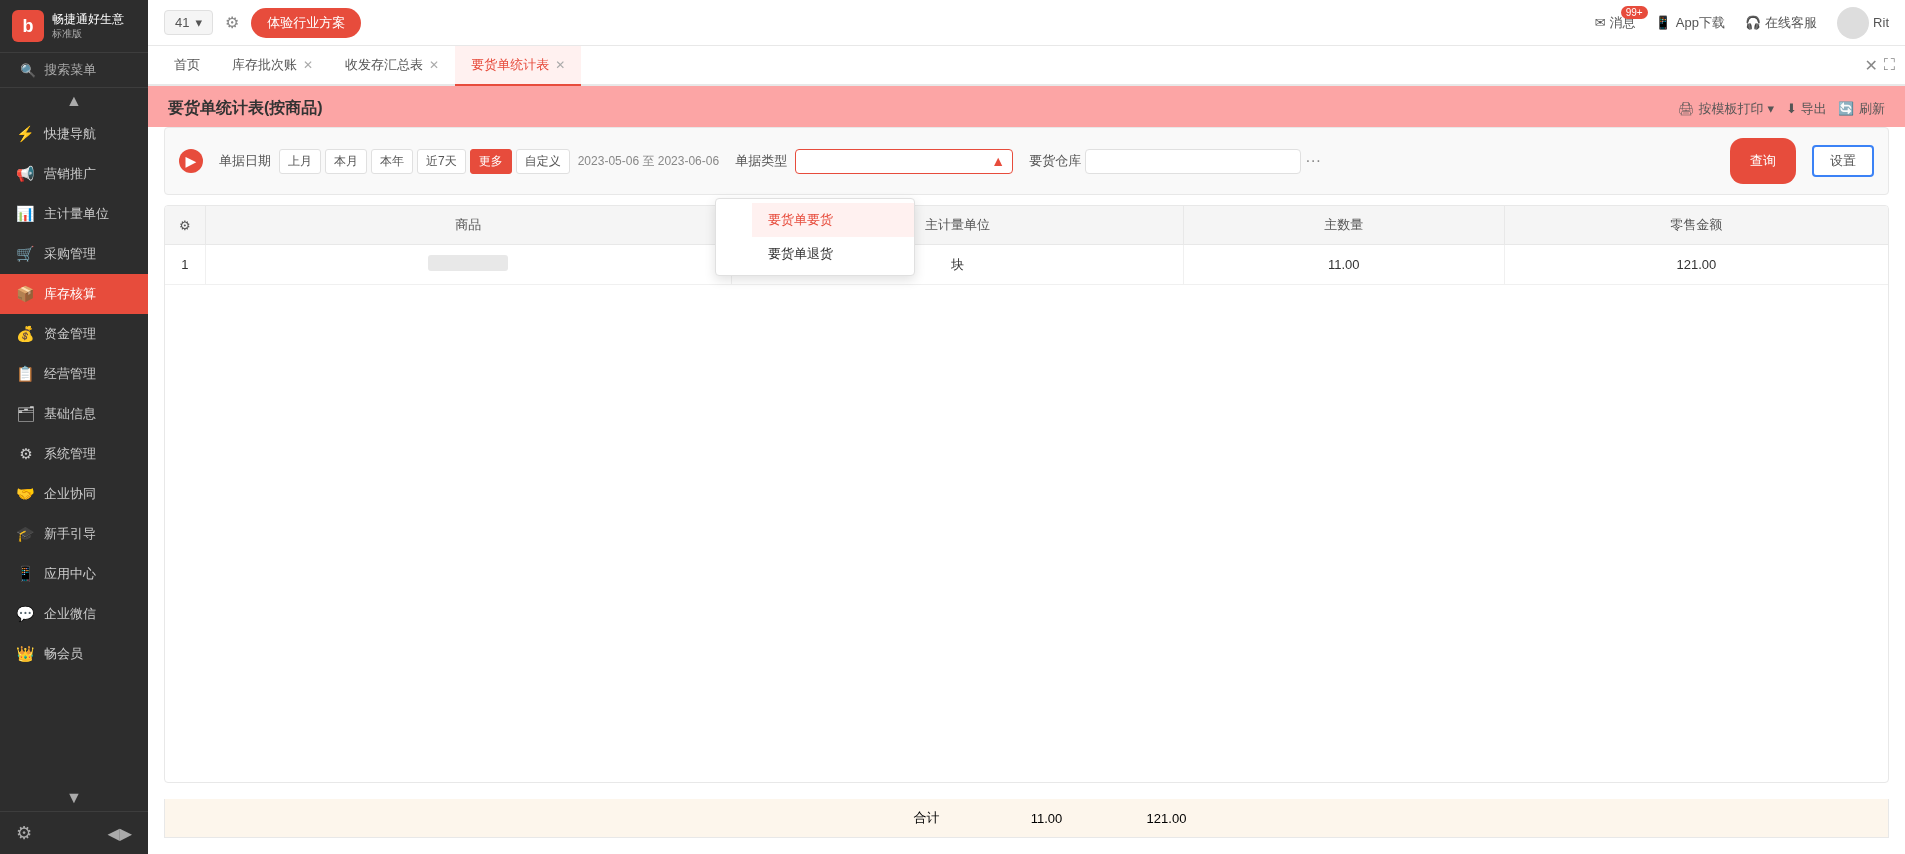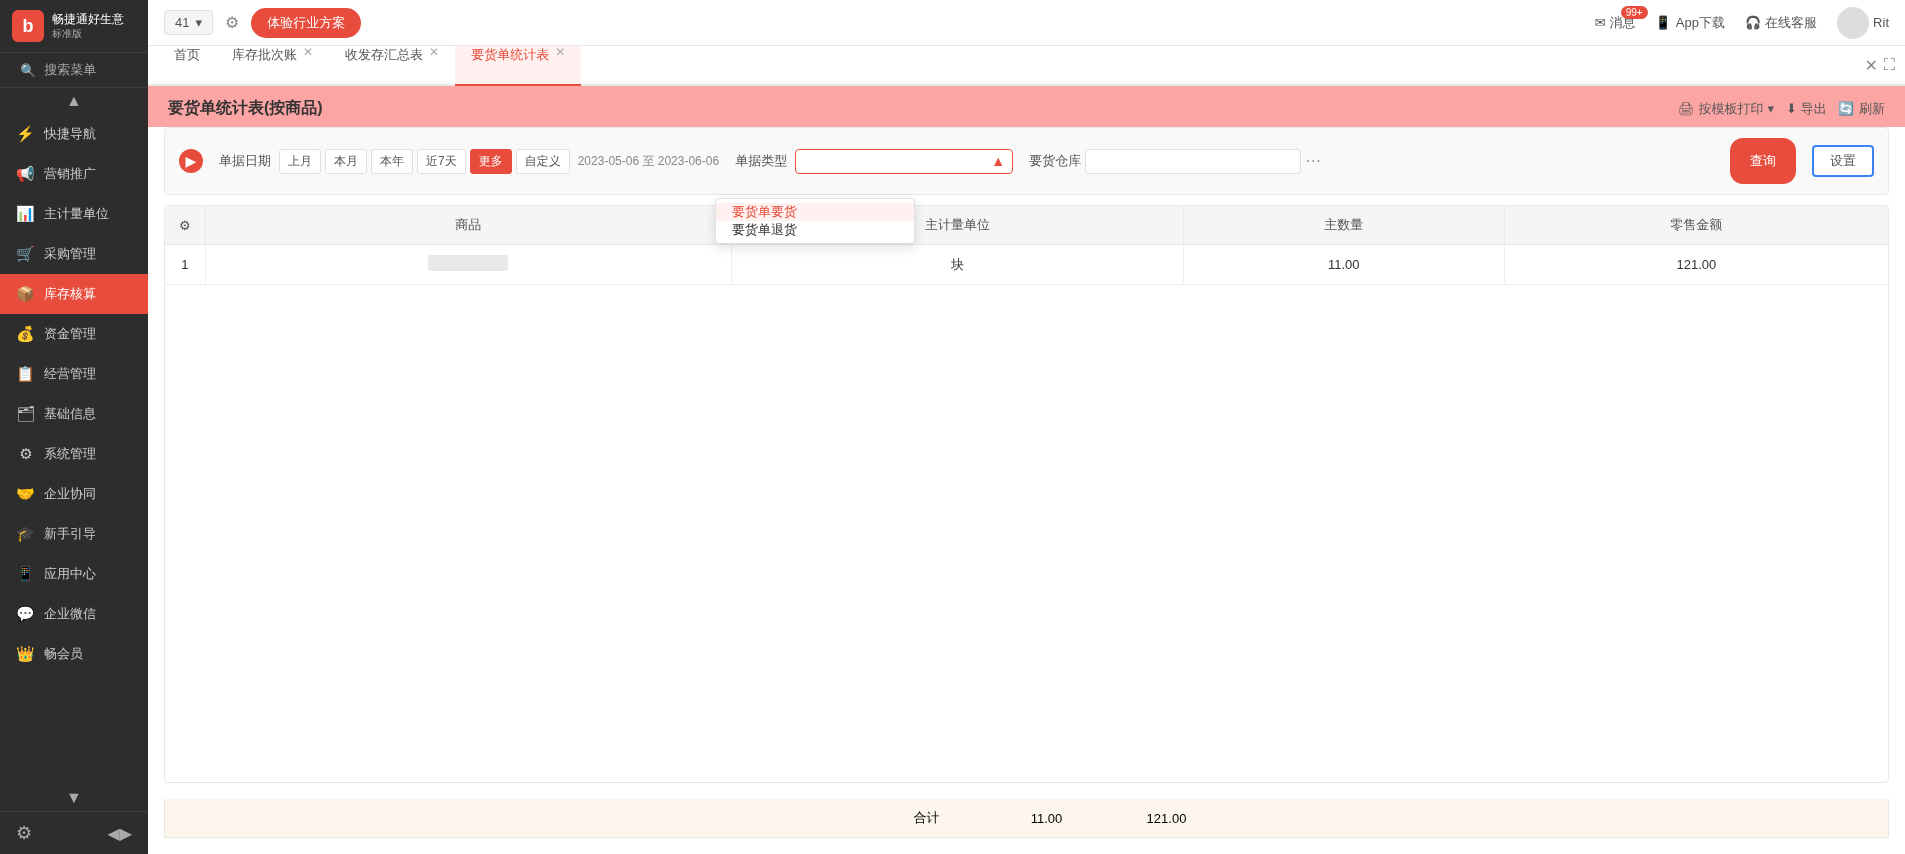--- a/index.html
+++ b/index.html
@@ -161,21 +161,21 @@
     .tabs-bar {
       background: #fff;
       height: 40px;
       display: flex;
       align-items: stretch;
       border-bottom: 2px solid #e8e8e8;
       padding: 0 10px;
     }
     .tab {
       display: flex;
-      align-items: flex-start;
+      align-items: center;
       padding: 0 16px;
       cursor: pointer;
       font-size: 13px;
       color: #555;
       border-bottom: 2px solid transparent;
       margin-bottom: -2px;
       gap: 6px;
       white-space: nowrap;
     }
     .tab.active {
@@ -361,24 +361,25 @@
       background: #fff;
       border: 1px solid #e0e0e0;
       border-radius: 4px;
       box-shadow: 0 4px 12px rgba(0,0,0,0.12);
       z-index: 1000;
       min-width: 200px;
       padding: 4px 0;
       margin-top: 4px;
     }
     .dropdown-item {
-      padding: 0 16px;
+      padding: 8px 16px;
       cursor: pointer;
       font-size: 13px;
       color: #333;
+      margin-left: 36px;
     }
     .dropdown-item.selected { background: #fff1f0; color: #e74c3c; }
 
     
     .table-container {
       margin: 0 16px;
       border: 1px solid #e8e8e8;
       border-radius: 4px;
       overflow: hidden;
       flex: 1;

